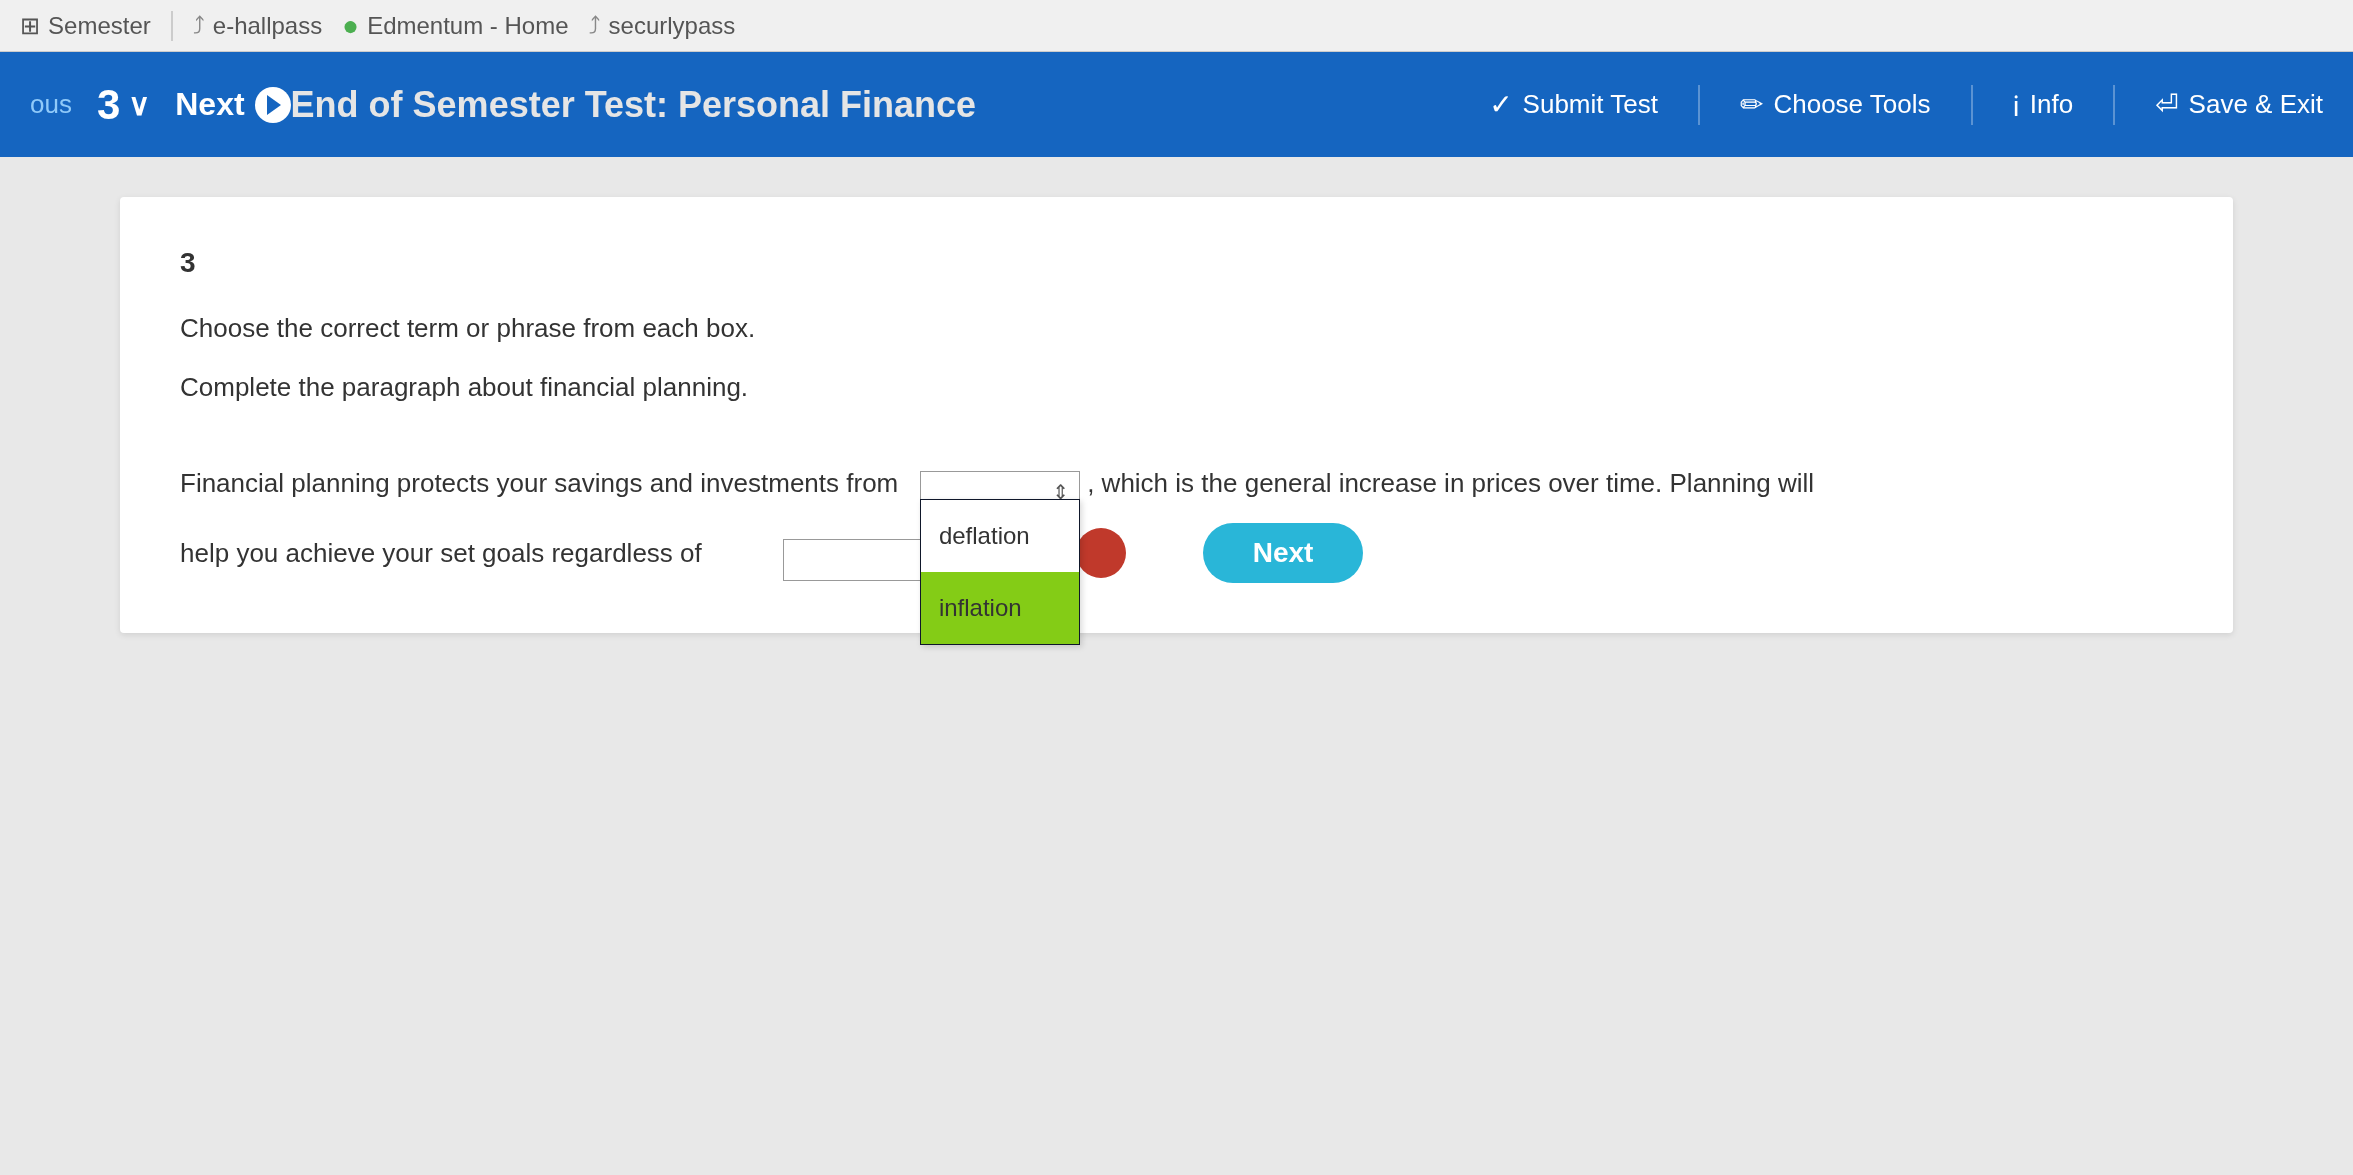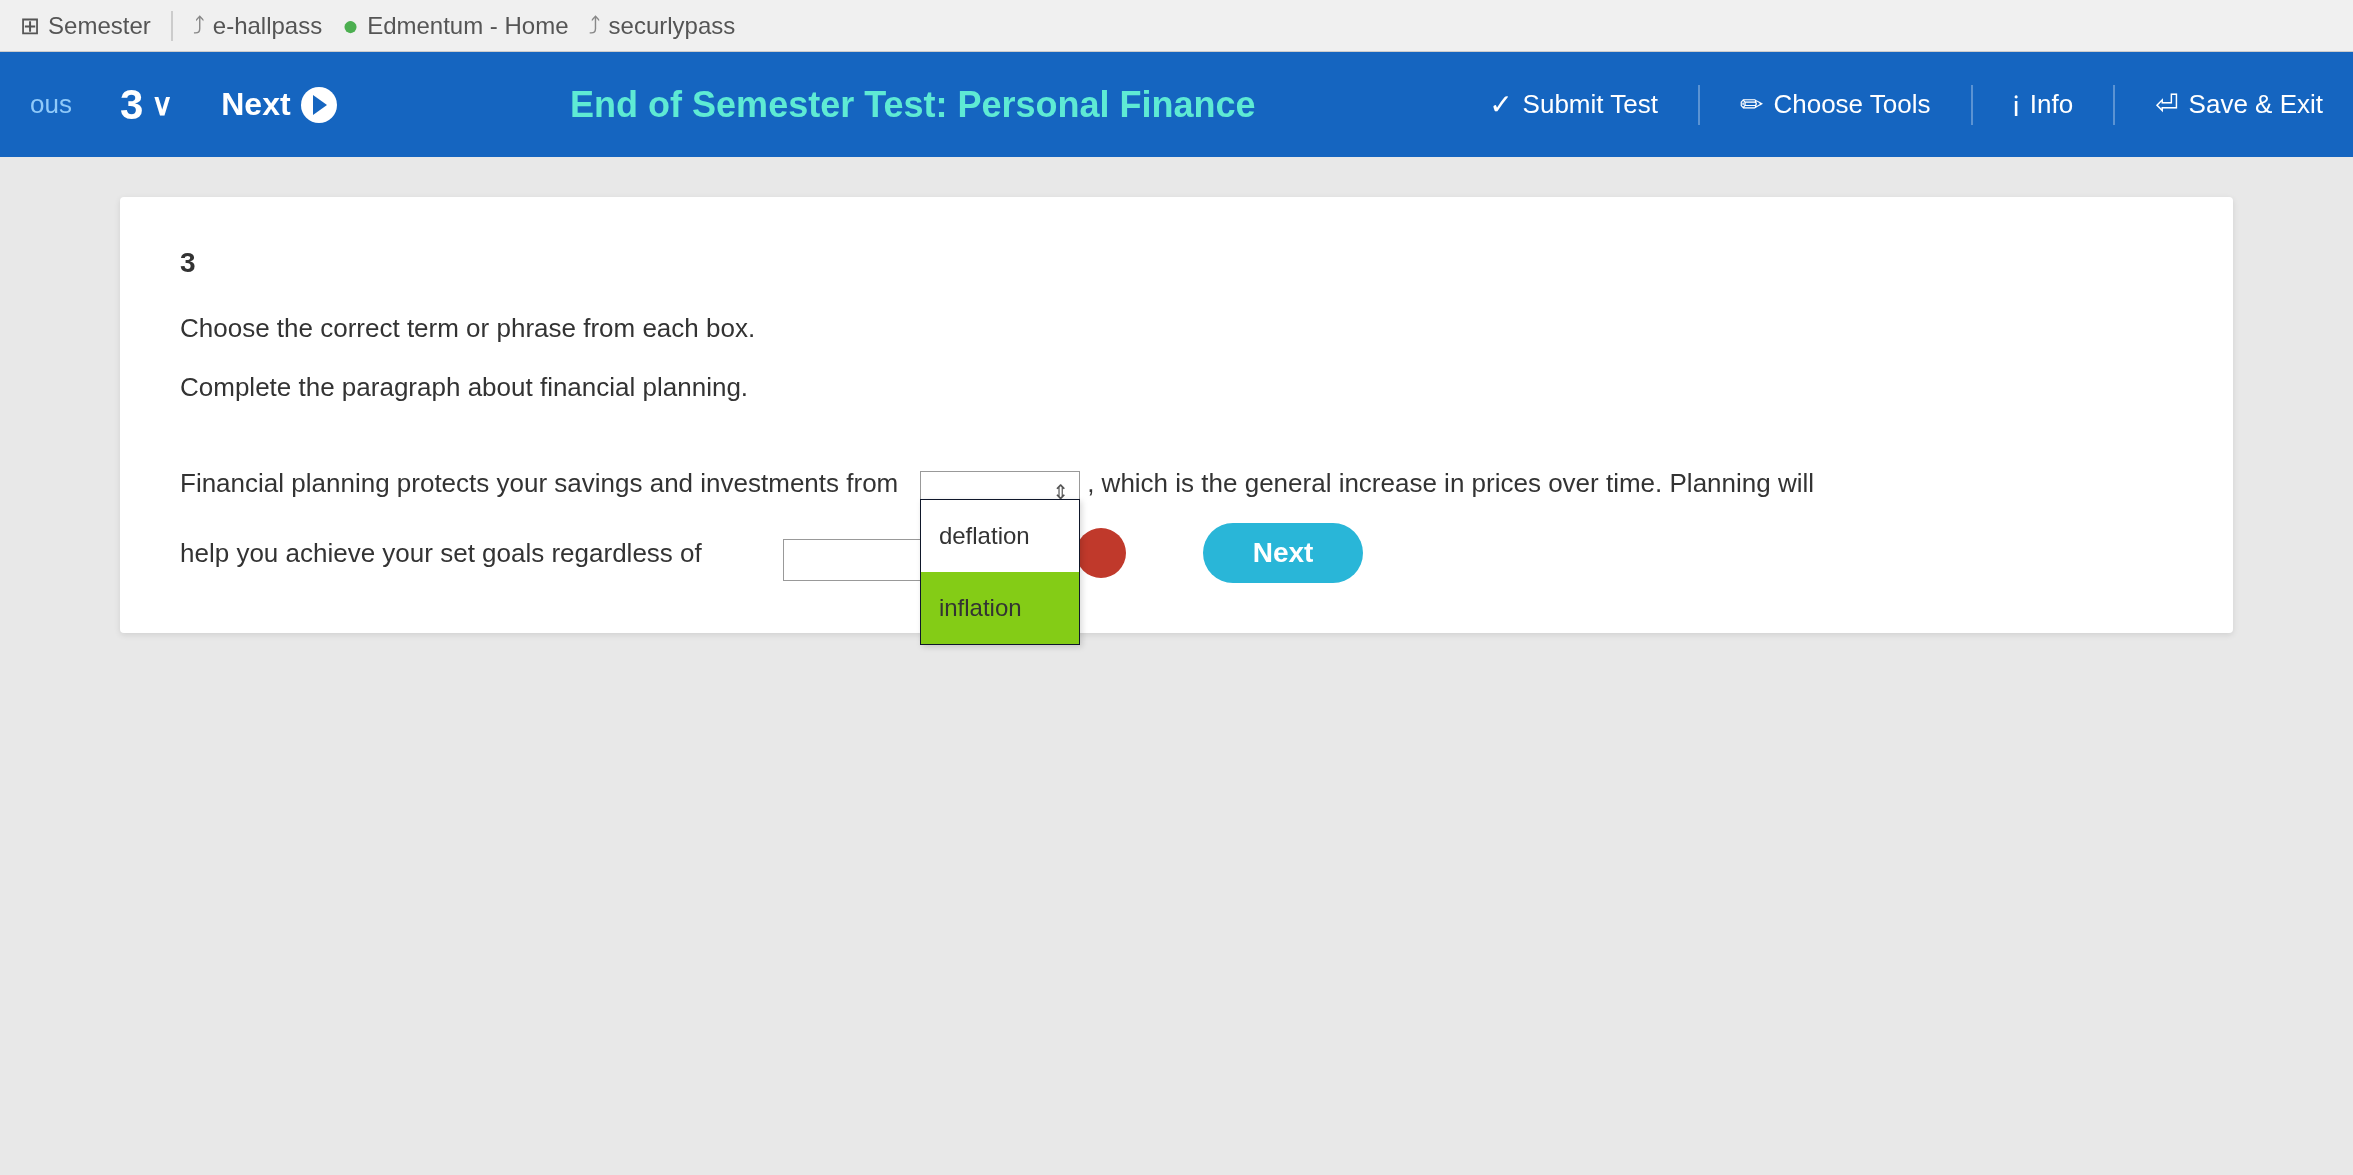--- a/index.html
+++ b/index.html
@@ -41,21 +41,21 @@
       background: #1565c0;
       height: 105px;
       display: flex;
       align-items: center;
       padding: 0 30px;
       gap: 0;
     }
     .nav-left {
       display: flex;
       align-items: center;
-      gap: 48px;
+      gap: 25px;
       flex: 0 0 auto;
     }
     .nav-previous {
       color: #90caf9;
       font-size: 26px;
     }
     .nav-question-num {
       color: white;
       font-size: 42px;
       font-weight: bold;
@@ -87,22 +87,21 @@
     .nav-next-circle-inner {
       width: 0;
       height: 0;
       border-top: 10px solid transparent;
       border-bottom: 10px solid transparent;
       border-left: 14px solid #1565c0;
       margin-left: 3px;
     }
     .nav-title {
       flex: 1;
-      text-align: center;
-      color: #5eead4;
+      color: #e5e5e5;
       font-size: 36px;
       font-weight: bold;
     }
     .nav-right {
       display: flex;
       align-items: center;
       gap: 40px;
       flex: 0 0 auto;
     }
     .nav-right-item {

